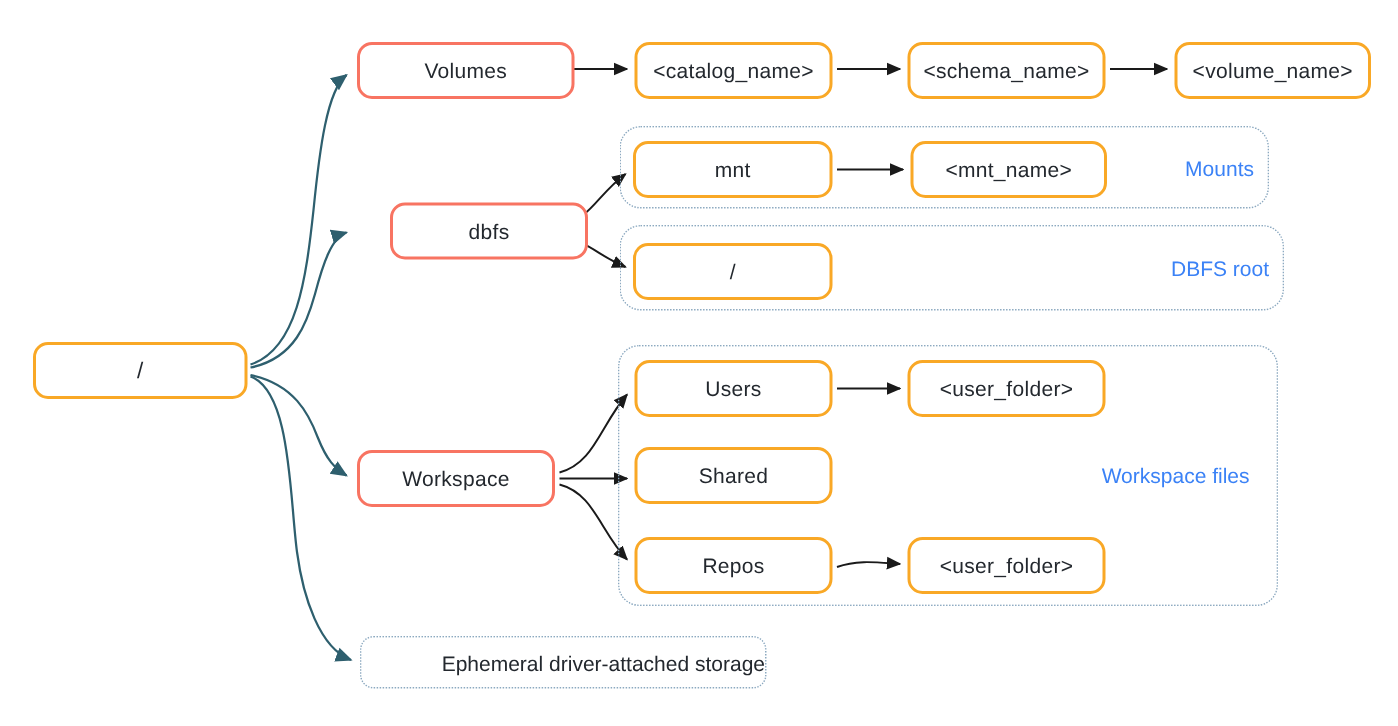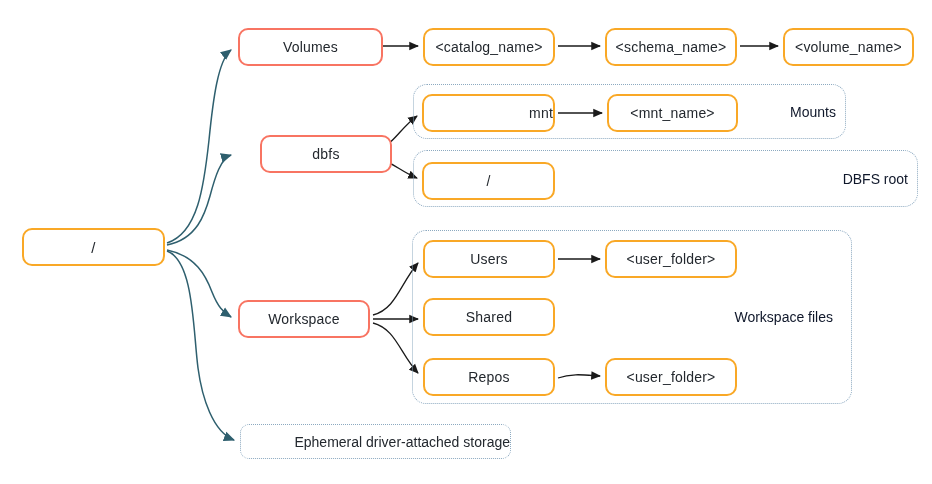--- a/index.html
+++ b/index.html
@@ -27,21 +27,21 @@
   .group{
     position:absolute;
     border:1.5px dotted #8CA9C0;
     border-radius:14px;
     box-sizing:border-box;
     z-index:1;
   }
   .group-label{
     position:absolute;
     top:50%;transform:translateY(-50%);
-    font-size:14px;color:#0f172a;white-space:nowrap;
+    font-size:14px;color:#3b82f6;white-space:nowrap;
   }
   .group.ephemeral{
     display:flex;align-items:center;justify-content:flex-end;
     font-size:14px;border-radius:9px;
   }
   .root-slash{font-size:15px;}
 </style>
 </head>
 <body>
 
@@ -76,21 +76,21 @@
       <path d="M 373 323 C 396 329 400 354 418 373" marker-end="url(#ah-black)"></path>
       <path d="M 558 259 L 600 259" marker-end="url(#ah-black)"></path>
       <path d="M 558 378 C 572 373 585 375 600 376" marker-end="url(#ah-black)"></path>
     </g>
   </svg>
 
   <div class="group" style="left:413px;top:84px;width:433px;height:55px;">
     <span class="group-label" style="right:9px;">Mounts</span>
   </div>
 
-  <div class="group" style="left:413px;top:150px;width:505px;height:57px;text-align:right;">
+  <div class="group" style="left:413px;top:150px;width:443px;height:57px;text-align:right;">
     <span class="group-label" style="right:9px;">DBFS root</span>
   </div>
 
   <div class="group" style="left:412px;top:230px;width:440px;height:174px;">
     <span class="group-label" style="right:18px;">Workspace files</span>
   </div>
 
   <div class="group ephemeral" style="left:240px;top:424px;width:271px;height:35px;">
     <span>Ephemeral driver-attached storage</span>
   </div>
@@ -112,21 +112,21 @@
   </div>
 
   <div class="box orange" style="left:783px;top:28px;width:131px;height:38px;">
     <span>&lt;volume_name&gt;</span>
   </div>
 
   <div class="box red" style="left:239px;top:135px;width:132px;height:38px;margin-left:21px;">
     <span>dbfs</span>
   </div>
 
-  <div class="box orange" style="left:422px;top:94px;width:133px;height:38px;justify-content:flex-end;">
+  <div class="box orange" style="left:422px;top:94px;width:133px;height:38px;">
     <span>mnt</span>
   </div>
 
   <div class="box orange" style="left:607px;top:94px;width:131px;height:38px;">
     <span>&lt;mnt_name&gt;</span>
   </div>
 
   <div class="box orange" style="left:422px;top:162px;width:133px;height:38px;">
     <span>/</span>
   </div>

